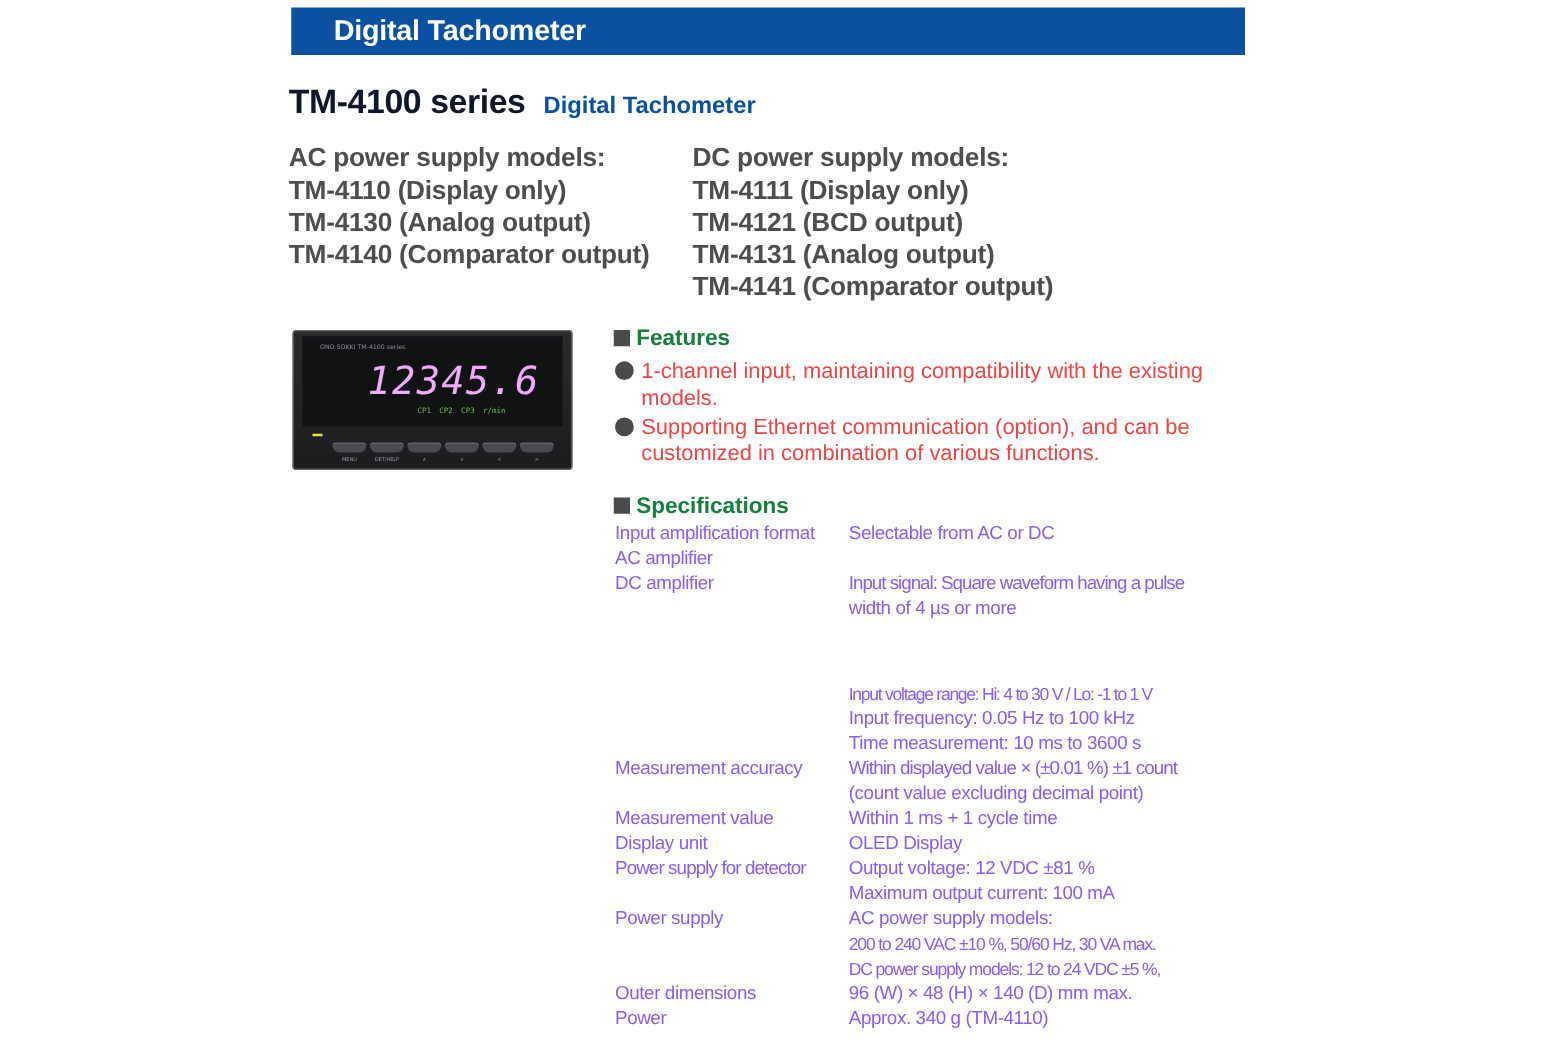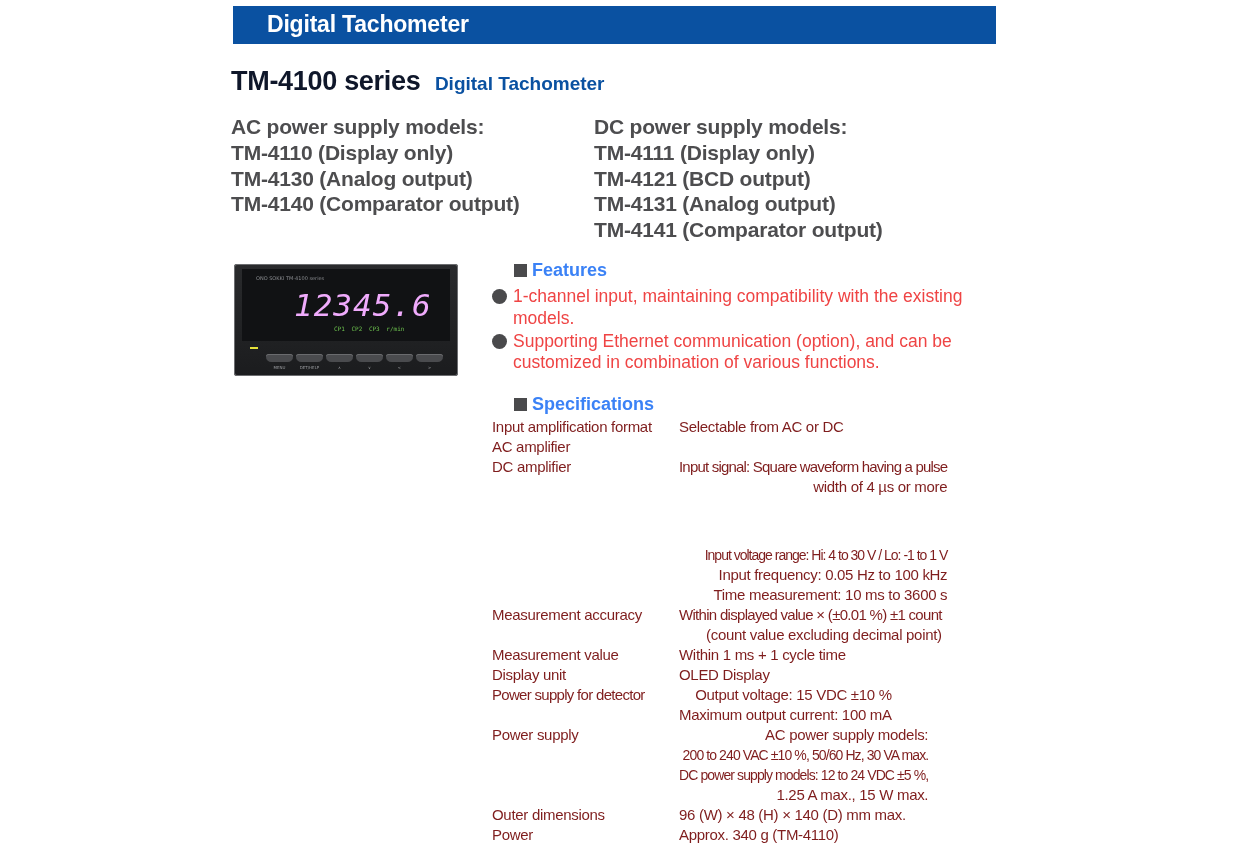--- a/index.html
+++ b/index.html
@@ -23,21 +23,21 @@
       color: #0f172a; font-weight: bold; font-size: 27px; letter-spacing: -0.3px;
     }
     .series-sub {
       color: #0a51a1; font-weight: bold; font-size: 19px; margin-left: 10px;
     }
     .models {
       position: absolute; top: 114px; font-size: 21px; font-weight: bold;
       color: #4d4d4f; line-height: 25.8px; white-space: nowrap; letter-spacing: -0.2px;
     }
     .models.ac { left: 231px; }
-    .models.dc { left: 554px; margin-left: 40px; }
+    .models.dc { left: 554px; }
     .models div { margin: 0; }
 
     
     .device {
       position: absolute; left: 234px; top: 264px; width: 224px; height: 112px;
       background: linear-gradient(#2a2b2d, #1b1c1e);
       border-radius: 3px; box-shadow: 0 0 0 1px #6c6d70 inset;
     }
     .device-screen {
       position: absolute; left: 8px; top: 5px; width: 208px; height: 72px;
@@ -67,43 +67,43 @@
     }
     .device-labels {
       position: absolute; left: 32px; top: 101px; display: flex; gap: 3px;
     }
     .device-labels span {
       width: 27px; font-size: 4px; color: #9a9ca0; text-align: center;
       font-family: "DejaVu Sans", sans-serif;
     }
 
     .section-head {
-      position: absolute; left: 514px; font-size: 18px; font-weight: bold; color: #3b82f6;
+      position: absolute; left: 491px; font-size: 18px; font-weight: bold; color: #15803d;
       white-space: nowrap;
     }
     .section-head .sq {
       display: inline-block; width: 13px; height: 13px; background: #4a4a4c;
       margin-right: 5px; vertical-align: -1px;
     }
     .features {
       position: absolute; left: 491px; top: 286px; width: 500px;
       font-size: 17.5px; line-height: 21.5px; color: #ef4444;
     }
     .feature { position: relative; padding-left: 22px; margin-bottom: 1.5px; }
     .feature .dot {
       position: absolute; left: 1px; top: 3px; width: 15px; height: 15px;
       border-radius: 50%; background: #4a4a4c;
     }
     .specs {
-      position: absolute; left: 492px; top: 417px; font-size: 15px; color: #7f1d1d;
+      position: absolute; left: 492px; top: 417px; font-size: 15px; color: #8b5cf6;
       line-height: 20px; letter-spacing: -0.3px;
     }
     .spec-row { display: flex; }
     .spec-label { width: 187px; white-space: nowrap; }
-    .spec-values { white-space: nowrap; text-align: right; }
+    .spec-values { white-space: nowrap; }
     .spec-values div { height: 20px; }
   </style>
 </head>
 <body>
 
 <div class="banner">
   <div class="banner-title">Digital Tachometer</div>
 </div>
 
 <div class="series">
@@ -205,31 +205,30 @@
   </div>
   <div class="spec-row">
     <div class="spec-label">Display unit</div>
     <div class="spec-values">
       <div>OLED Display</div>
     </div>
   </div>
   <div class="spec-row">
     <div class="spec-label" style="letter-spacing:-0.7px;">Power supply for detector</div>
     <div class="spec-values">
-      <div>Output voltage: 15 VDC ±10 %</div>
+      <div>Output voltage: 12 VDC ±81 %</div>
       <div>Maximum output current: 100 mA</div>
     </div>
   </div>
   <div class="spec-row">
     <div class="spec-label">Power supply</div>
     <div class="spec-values">
       <div>AC power supply models:</div>
       <div style="letter-spacing:-0.9px;font-size:14px;">200 to 240 VAC ±10 %, 50/60 Hz, 30 VA max.</div>
       <div style="letter-spacing:-0.9px;font-size:14px;">DC power supply models: 12 to 24 VDC ±5 %,</div>
-      <div>1.25 A max., 15 W max.</div>
     </div>
   </div>
   <div class="spec-row">
     <div class="spec-label">Outer dimensions</div>
     <div class="spec-values">
       <div>96 (W) × 48 (H) × 140 (D) mm max.</div>
     </div>
   </div>
   <div class="spec-row">
     <div class="spec-label">Power</div>

